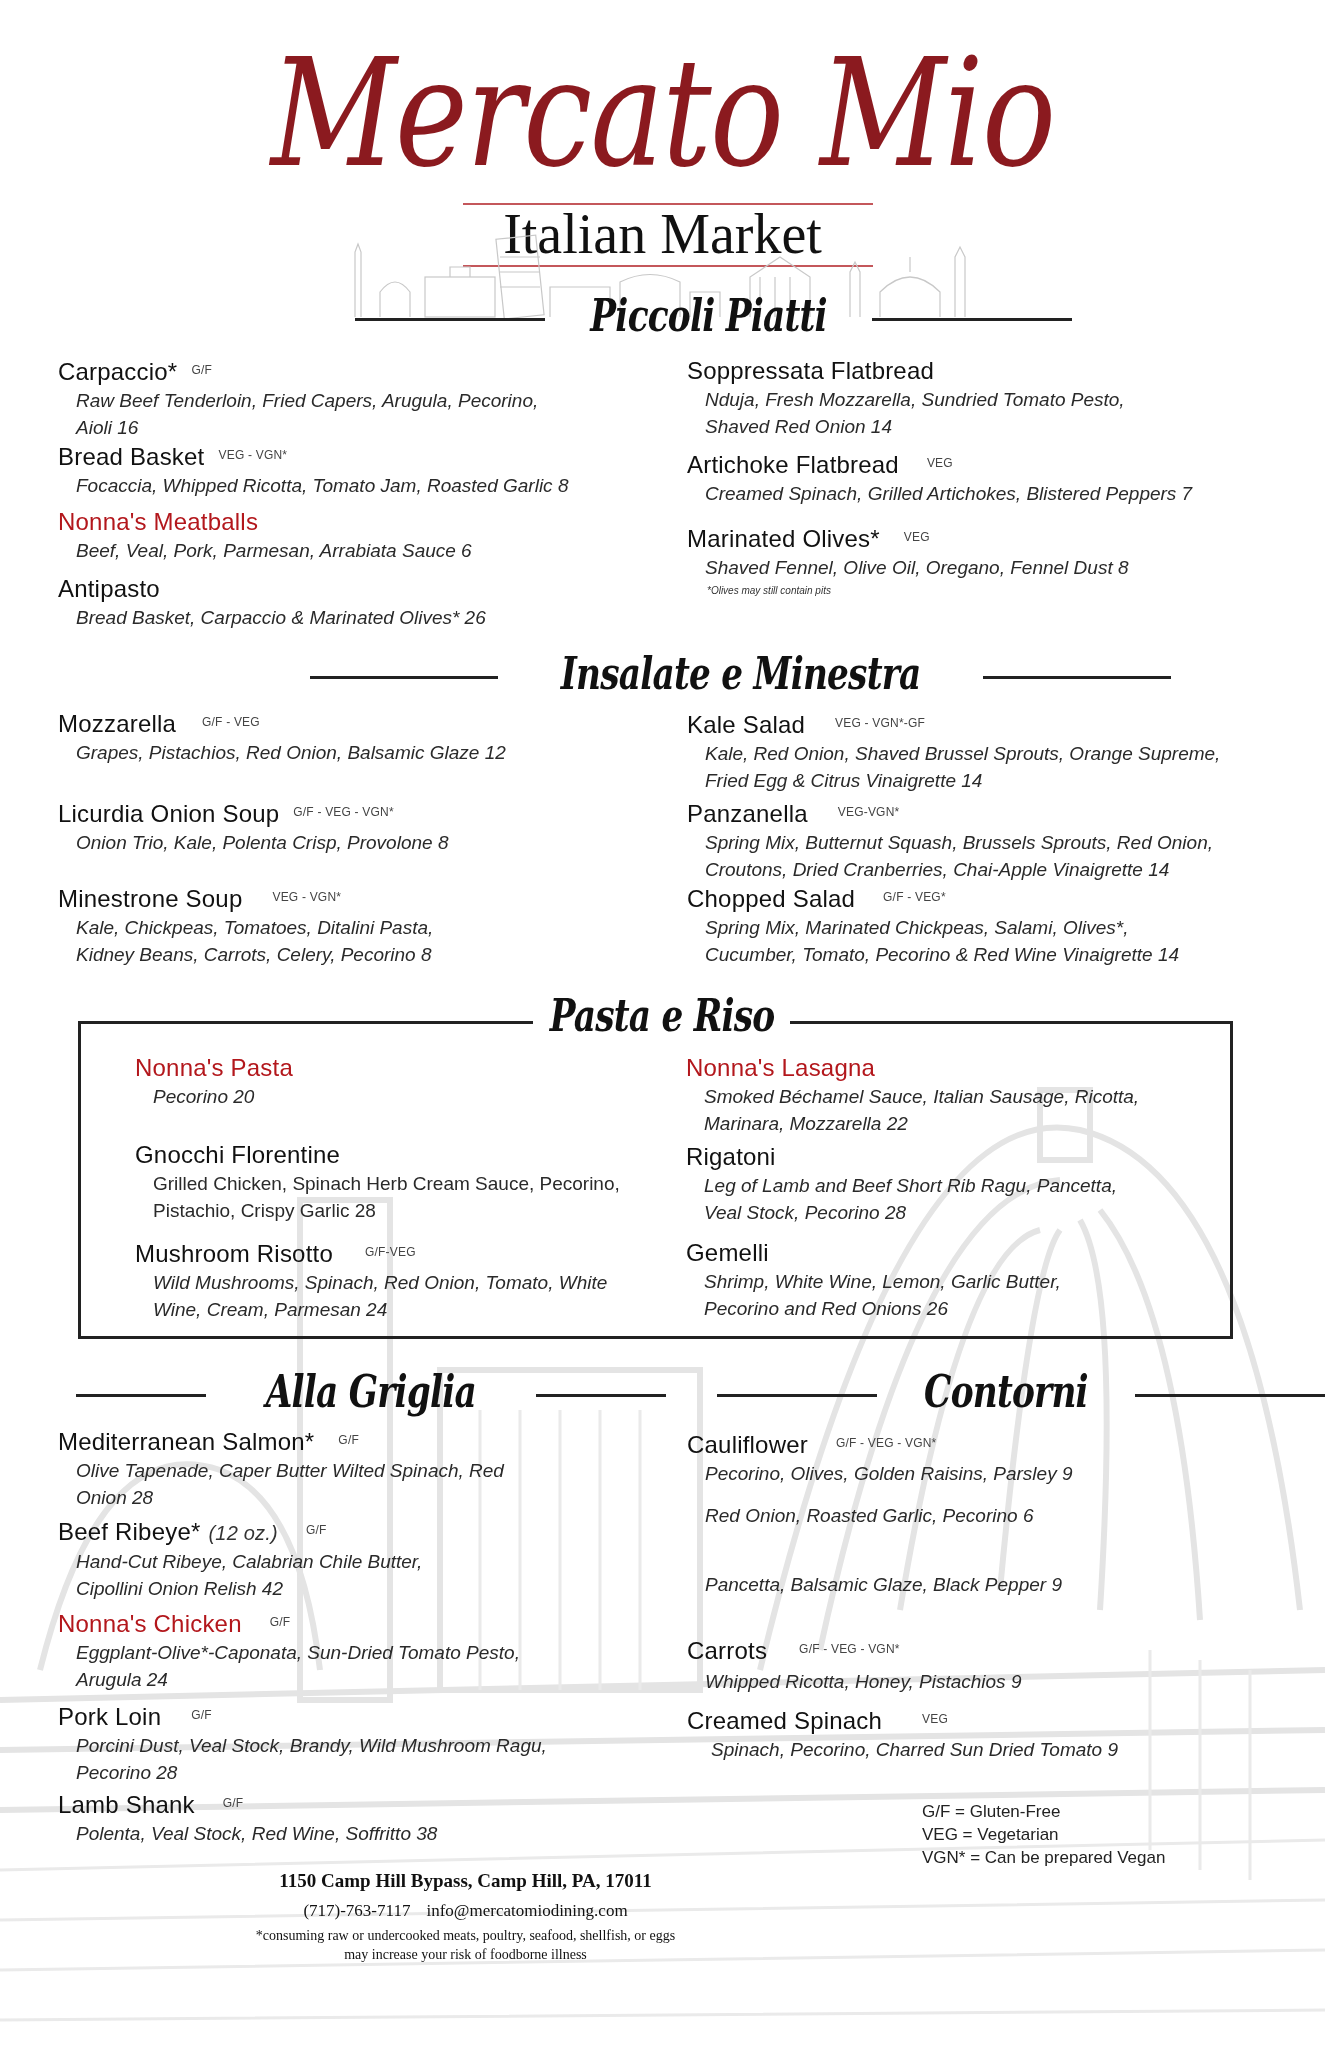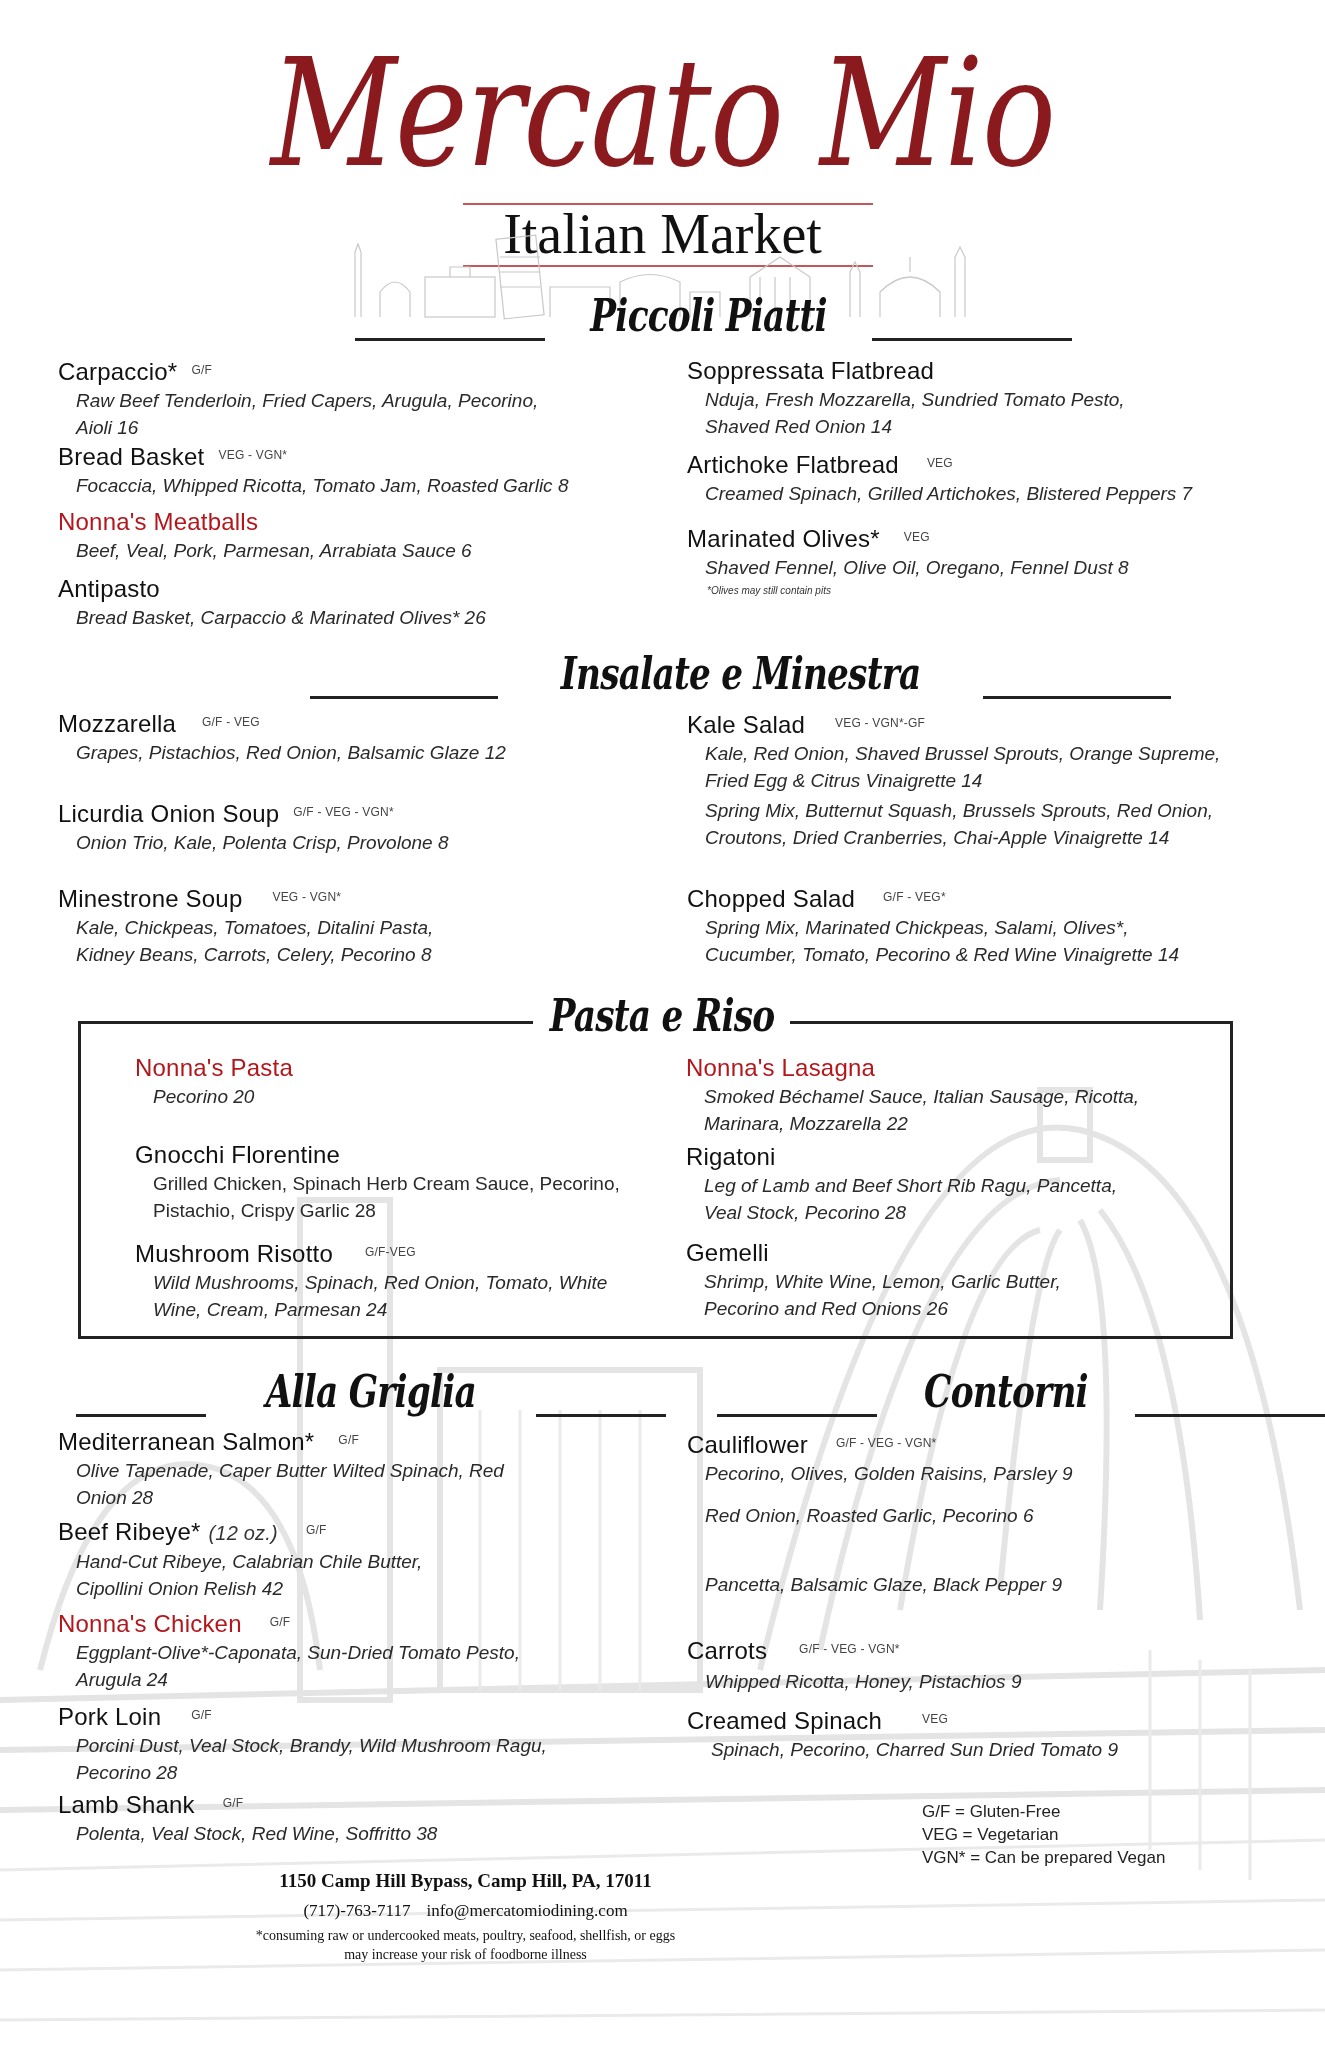--- a/index.html
+++ b/index.html
@@ -12,21 +12,21 @@
   
   .brand { position: absolute; left: 0; top: 28px; width: 1325px; text-align: center;
     font-family: "DejaVu Serif", serif; font-style: italic; font-size: 150px; line-height: 170px;
     color: #8b1a1f; letter-spacing: -2px; transform: scaleX(0.82); transform-origin: center; }
   .sub-line { position: absolute; left: 463px; width: 410px; height: 2px; background: #c4575b; }
   .subtitle { position: absolute; left: 0; top: 203px; width: 1325px; text-align: center;
     font-family: "Liberation Serif", "DejaVu Serif", serif; font-size: 56px; line-height: 62px; color: #111; }
   .skyline { position: absolute; left: 350px; top: 232px; width: 620px; height: 90px; }
 
   
-  .sec-head { position: absolute; display: flex; align-items: flex-end; }
+  .sec-head { position: absolute; display: flex; align-items: flex-start; }
   .sec-head .rule { height: 3px; background: #222; }
   .sec-head .script { font-family: "DejaVu Serif", serif; font-style: italic; font-weight: bold;
     font-size: 44px; color: #111; padding: 0 12px; letter-spacing: -1px; white-space: nowrap;
     transform: scaleX(0.78); }
   .item { position: absolute; }
   .item-name { font-family: "Liberation Sans", sans-serif; font-size: 24px; line-height: 30px; color: #111; font-weight: 500; letter-spacing: 0.2px; white-space: nowrap; }
   .item-name.red { color: #b3171c; }
   .item-name .size { font-style: italic; font-weight: normal; font-size: 20px; margin-left: 8px; color: #333; }
   .tag { font-family: "Liberation Sans", sans-serif; font-size: 12px; color: #444; margin-left: 14px; vertical-align: 6px; letter-spacing: 0.2px; }
   .desc { font-family: "Liberation Sans", sans-serif; font-style: italic; font-size: 19px; line-height: 27px; color: #2a2a2a; padding-left: 18px; }
@@ -154,20 +154,21 @@
   <div class="desc">Kale, Chickpeas, Tomatoes, Ditalini Pasta,</div>
   <div class="desc">Kidney Beans, Carrots, Celery, Pecorino   8</div>
 </div>
 
 <div class="item" style="left:687px; top:708px;">
   <div class="item-name"><span>Kale Salad</span><span class="tag" style="margin-left:30px">VEG - VGN*-GF</span></div>
   <div class="desc">Kale, Red Onion, Shaved Brussel Sprouts, Orange Supreme,</div>
   <div class="desc">Fried Egg &amp; Citrus Vinaigrette  14</div>
 </div>
 <div class="item" style="left:687px; top:797px;">
+  <div class="item-name"><span>Panzanella</span><span class="tag" style="margin-left:30px">VEG-VGN*</span></div>
   <div class="desc">Spring Mix, Butternut Squash, Brussels Sprouts, Red Onion,</div>
   <div class="desc">Croutons, Dried Cranberries, Chai-Apple Vinaigrette 14</div>
 </div>
 <div class="item" style="left:687px; top:882px;">
   <div class="item-name"><span>Chopped Salad</span><span class="tag" style="margin-left:28px">G/F - VEG*</span></div>
   <div class="desc">Spring Mix, Marinated Chickpeas, Salami, Olives*,</div>
   <div class="desc">Cucumber, Tomato, Pecorino &amp; Red Wine Vinaigrette  14</div>
 </div>
 
 <div class="pasta-box"></div>

